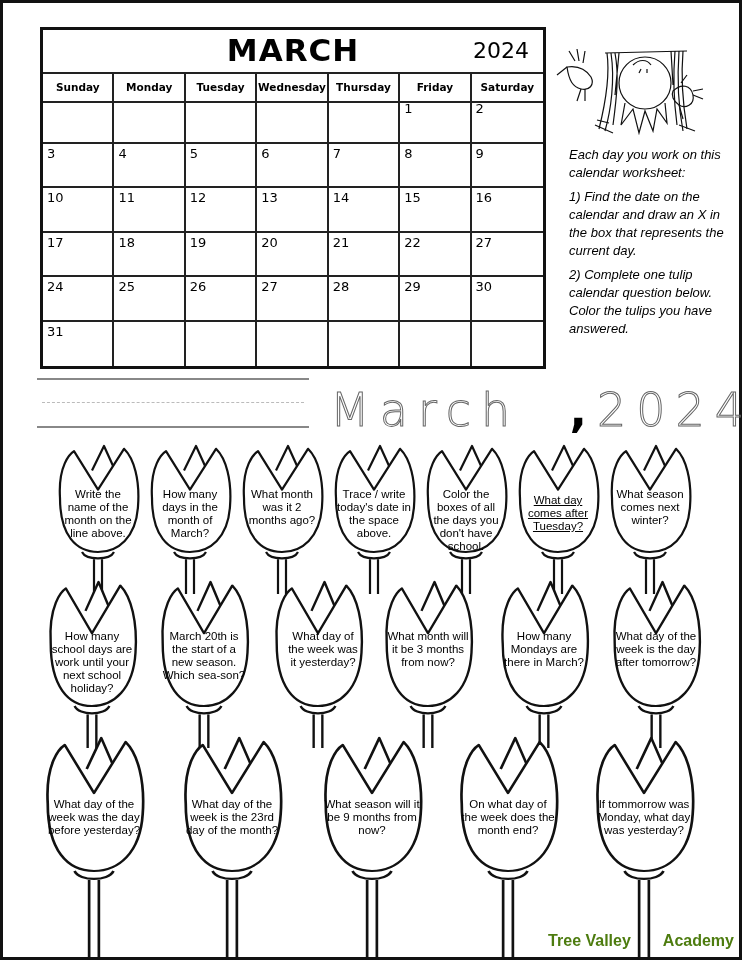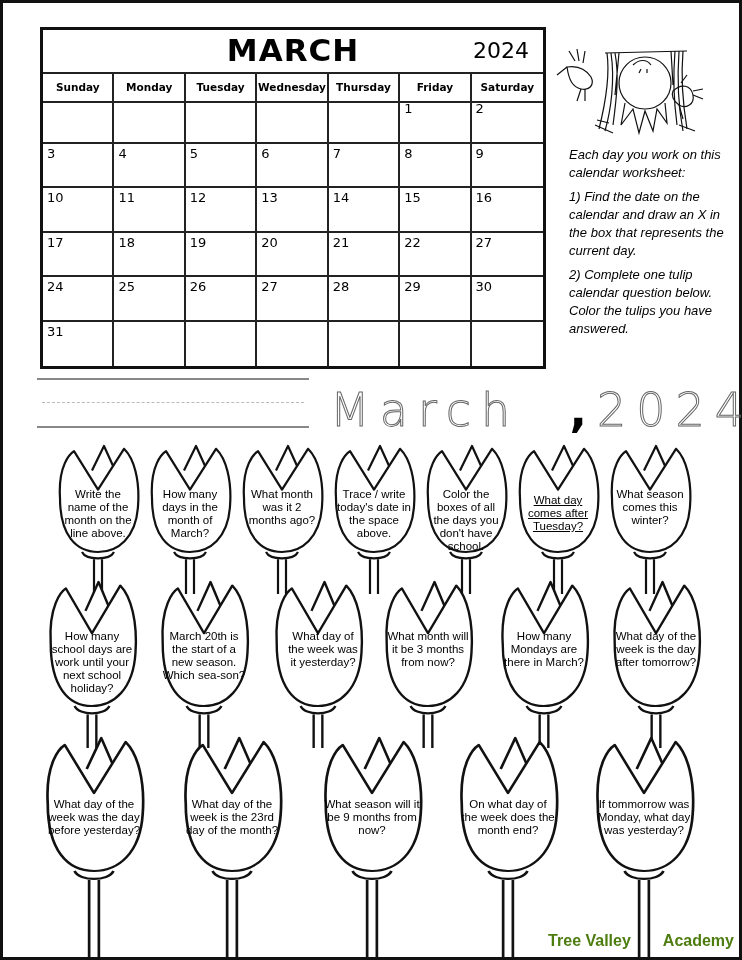--- a/index.html
+++ b/index.html
@@ -193,21 +193,21 @@
       <div class="tulip-text" style="top: 50px; text-decoration: underline;">What day comes after Tuesday?</div>
     </div>
     <div class="tulip" style="left: 604px; top: 444px; width: 92px; height: 150px;">
 <svg width="92" height="150" preserveAspectRatio="none" viewBox="0 0 92 150" fill="#fff" stroke="#111" stroke-width="2.2" stroke-linejoin="round">
   <path d="M40 26.4 L52 2 L62 24"></path>
   <path d="M8 54 C6 21.599999999999998 18 9.6 22 7.199999999999999 L46 45.6 L72 4.8 C82 14.399999999999999 88 36 86 62.400000000000006 C84 93.60000000000001 66 108 46 108 C24 108 8 91.2 8 54 Z"></path>
   <path d="M30 108 C34 116.39999999999999 58 116.39999999999999 62 108" fill="none"></path>
   <line x1="42" y1="115.19999999999999" x2="42" y2="150"></line>
   <line x1="50" y1="115.19999999999999" x2="50" y2="150"></line>
 </svg>
-      <div class="tulip-text" style="top: 44px;">What season comes this winter?</div>
+      <div class="tulip-text" style="top: 44px;">What season comes next winter?</div>
     </div>
     <div class="tulip" style="left: 42px; top: 580px; width: 100px; height: 168px;">
 <svg width="100" height="168" preserveAspectRatio="none" viewBox="0 0 92 168" fill="#fff" stroke="#111" stroke-width="2.2" stroke-linejoin="round">
   <path d="M40 30.8 L52 2 L62 28"></path>
   <path d="M8 63 C6 25.2 18 11.200000000000001 22 8.4 L46 53.2 L72 5.6000000000000005 C82 16.8 88 42 86 72.8 C84 109.2 66 126 46 126 C24 126 8 106.4 8 63 Z"></path>
   <path d="M30 126 C34 135.79999999999998 58 135.79999999999998 62 126" fill="none"></path>
   <line x1="42" y1="134.4" x2="42" y2="168"></line>
   <line x1="50" y1="134.4" x2="50" y2="168"></line>
 </svg>
       <div class="tulip-text" style="top: 50px;">How many school days are work until your next school holiday?</div>

